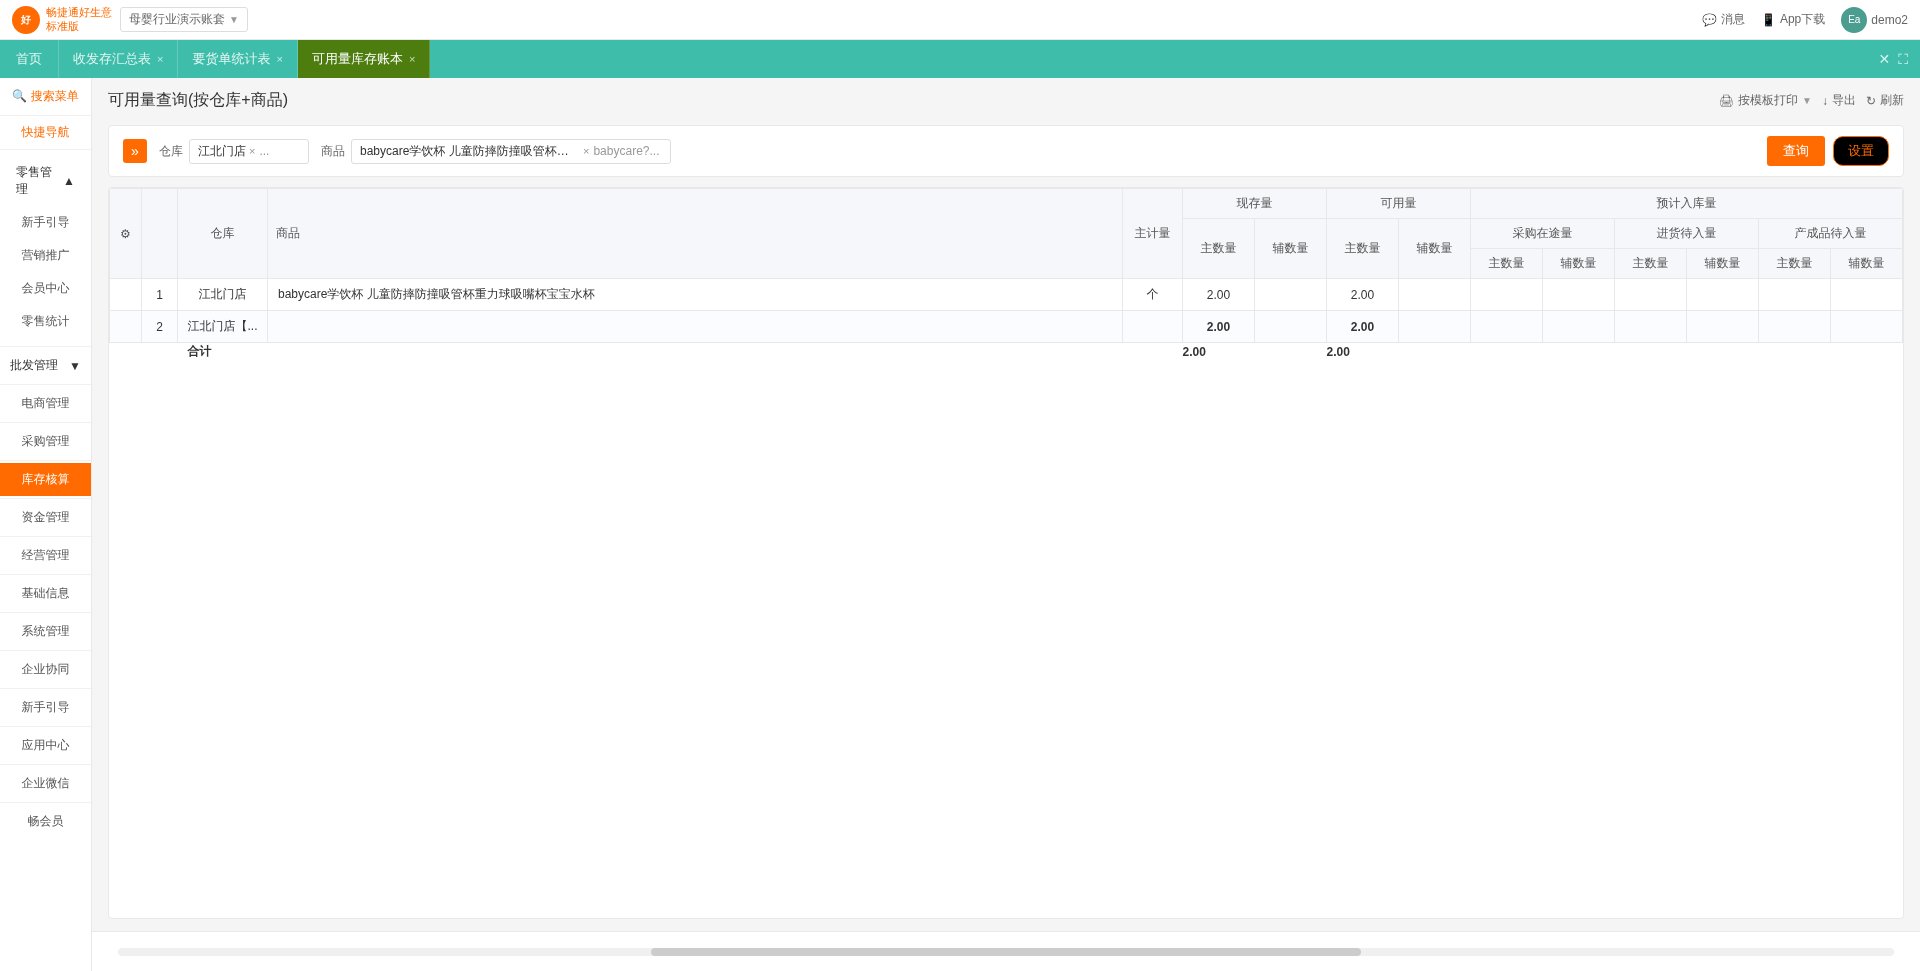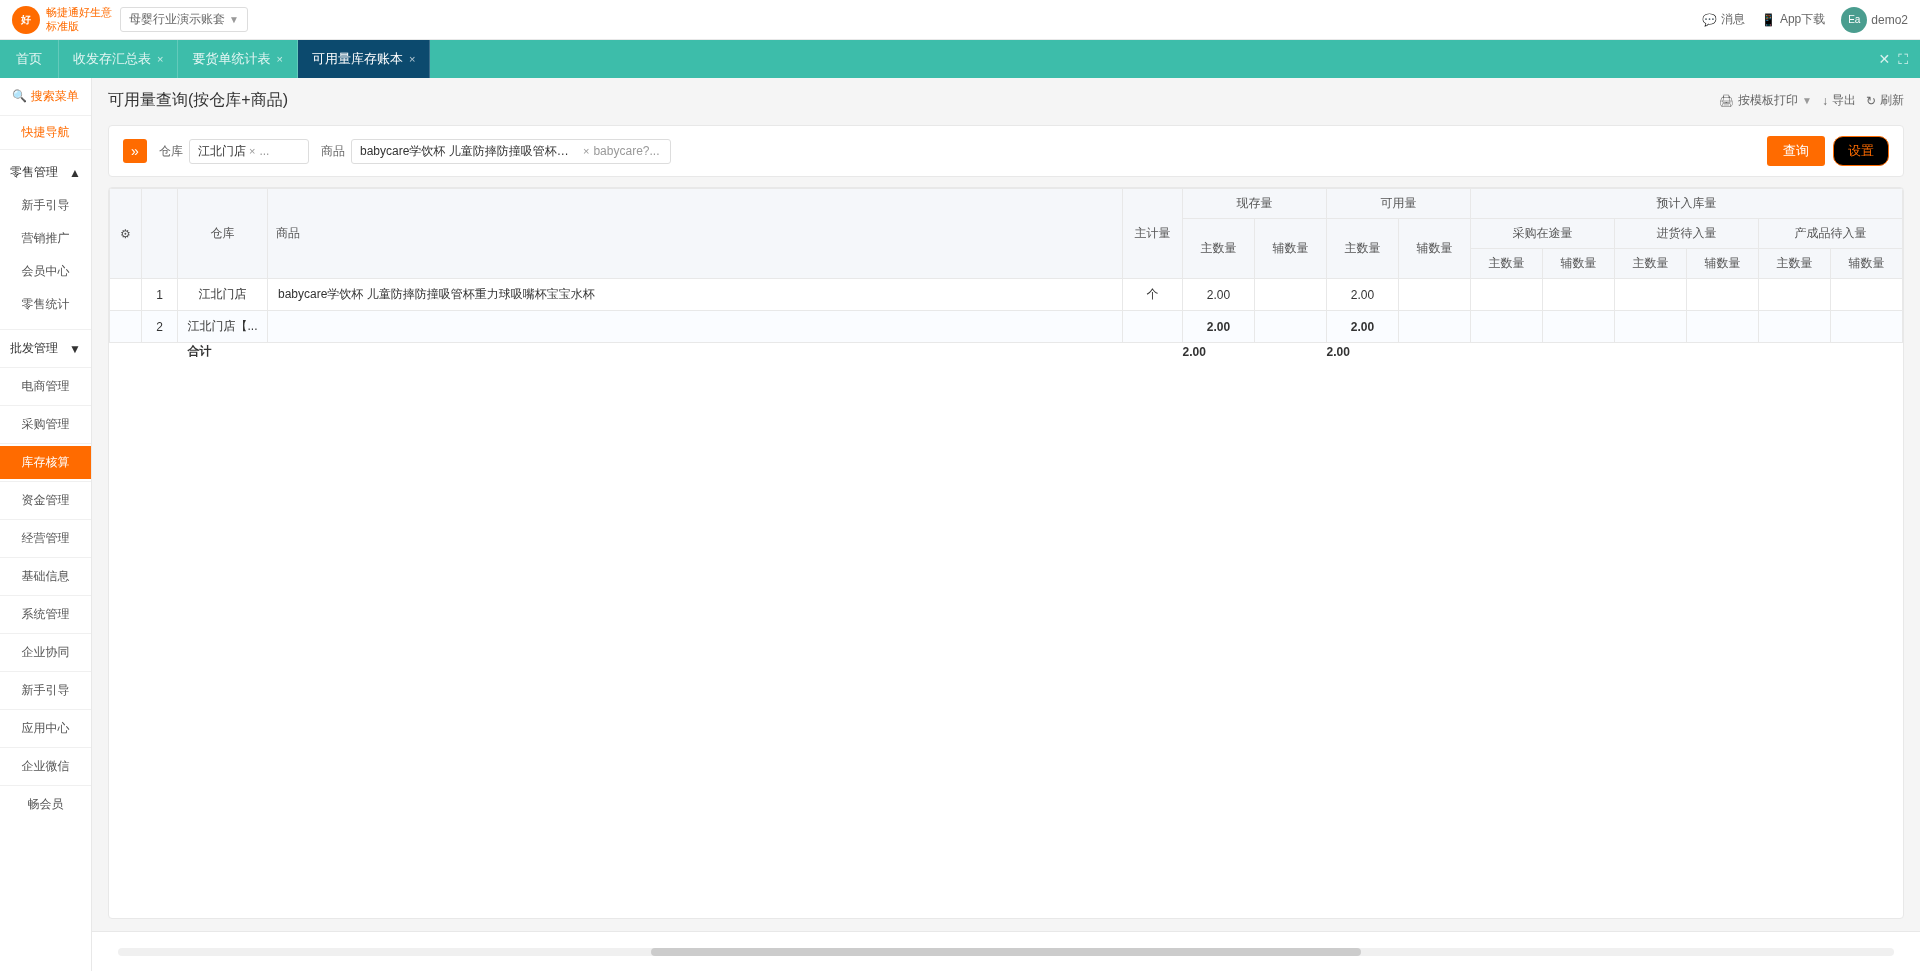--- a/index.html
+++ b/index.html
@@ -44,42 +44,42 @@
       align-items: center;
       gap: 6px;
       font-size: 13px;
       cursor: pointer;
       color: rgba(255,255,255,0.85);
       border-right: 1px solid rgba(255,255,255,0.2);
       white-space: nowrap;
     }
     .tab-item:first-child { padding: 0 16px; }
     .tab-item.active {
-      background: #0c4a6e;
+      background: #4d7c0f;
       color: #fff;
     }
     .tab-close { font-size: 11px; color: rgba(255,255,255,0.7); cursor: pointer; line-height: 1; }
     .tab-bar-controls { display: flex; align-items: center; gap: 8px; padding-right: 12px; color: rgba(255,255,255,0.8); font-size: 16px; cursor: pointer; }
 
     
     .main-layout { display: flex; flex: 1; overflow: hidden; }
 
     
     .sidebar {
       width: 92px;
       background: #fff;
       border-right: 1px solid #e8e8e8;
       display: flex;
       flex-direction: column;
       flex-shrink: 0;
       overflow-y: auto;
     }
     .sidebar-search { padding: 10px 8px; font-size: 12px; color: #ff6b00; cursor: pointer; border-bottom: 1px solid #f0f0f0; text-align: center; }
     .sidebar-nav { padding: 8px 0; font-size: 12px; color: #ff6b00; cursor: pointer; text-align: center; border-bottom: 1px solid #f0f0f0; }
-    .sidebar-section { padding: 6px 0; }
+    .sidebar-section { padding: 6px 6px; }
     .sidebar-group-header {
       display: flex;
       align-items: center;
       justify-content: space-between;
       padding: 8px 10px;
       font-size: 12px;
       color: #333;
       cursor: pointer;
       font-weight: 500;
     }

